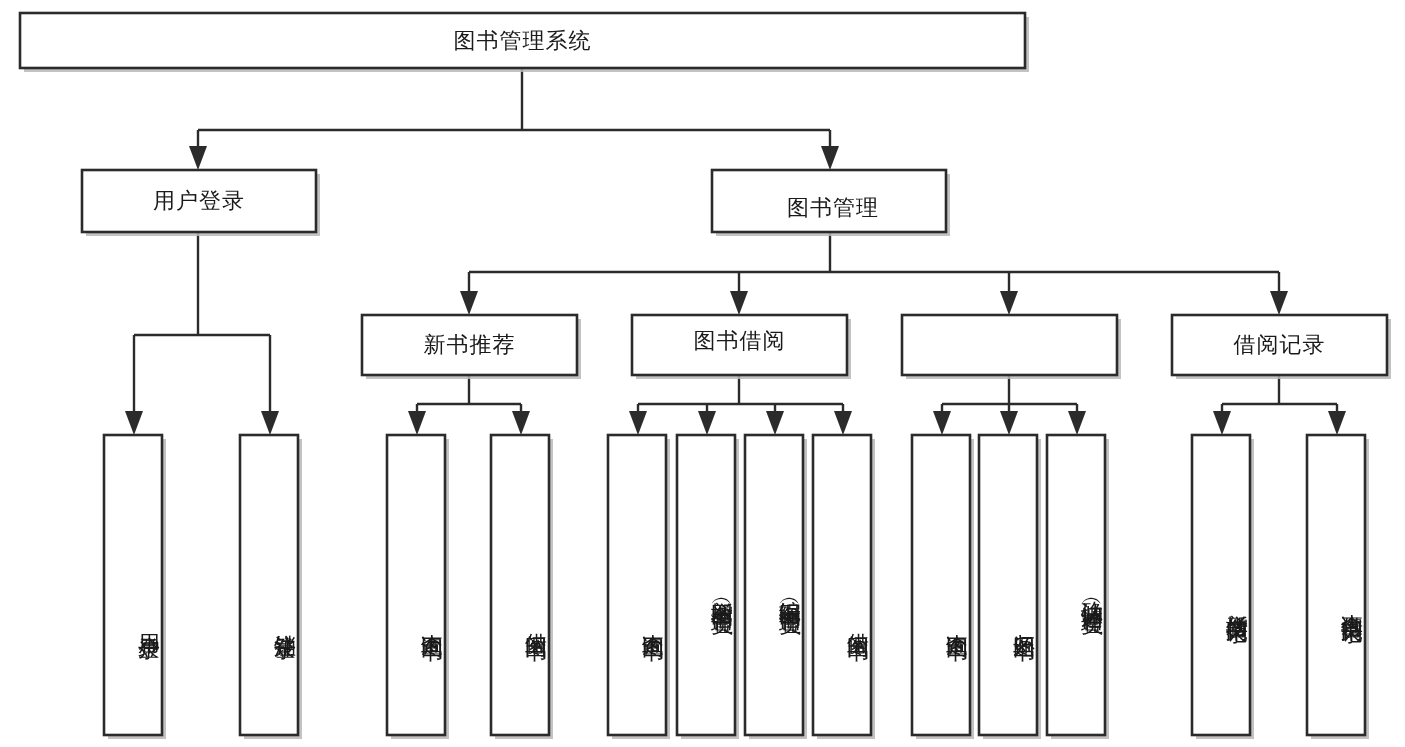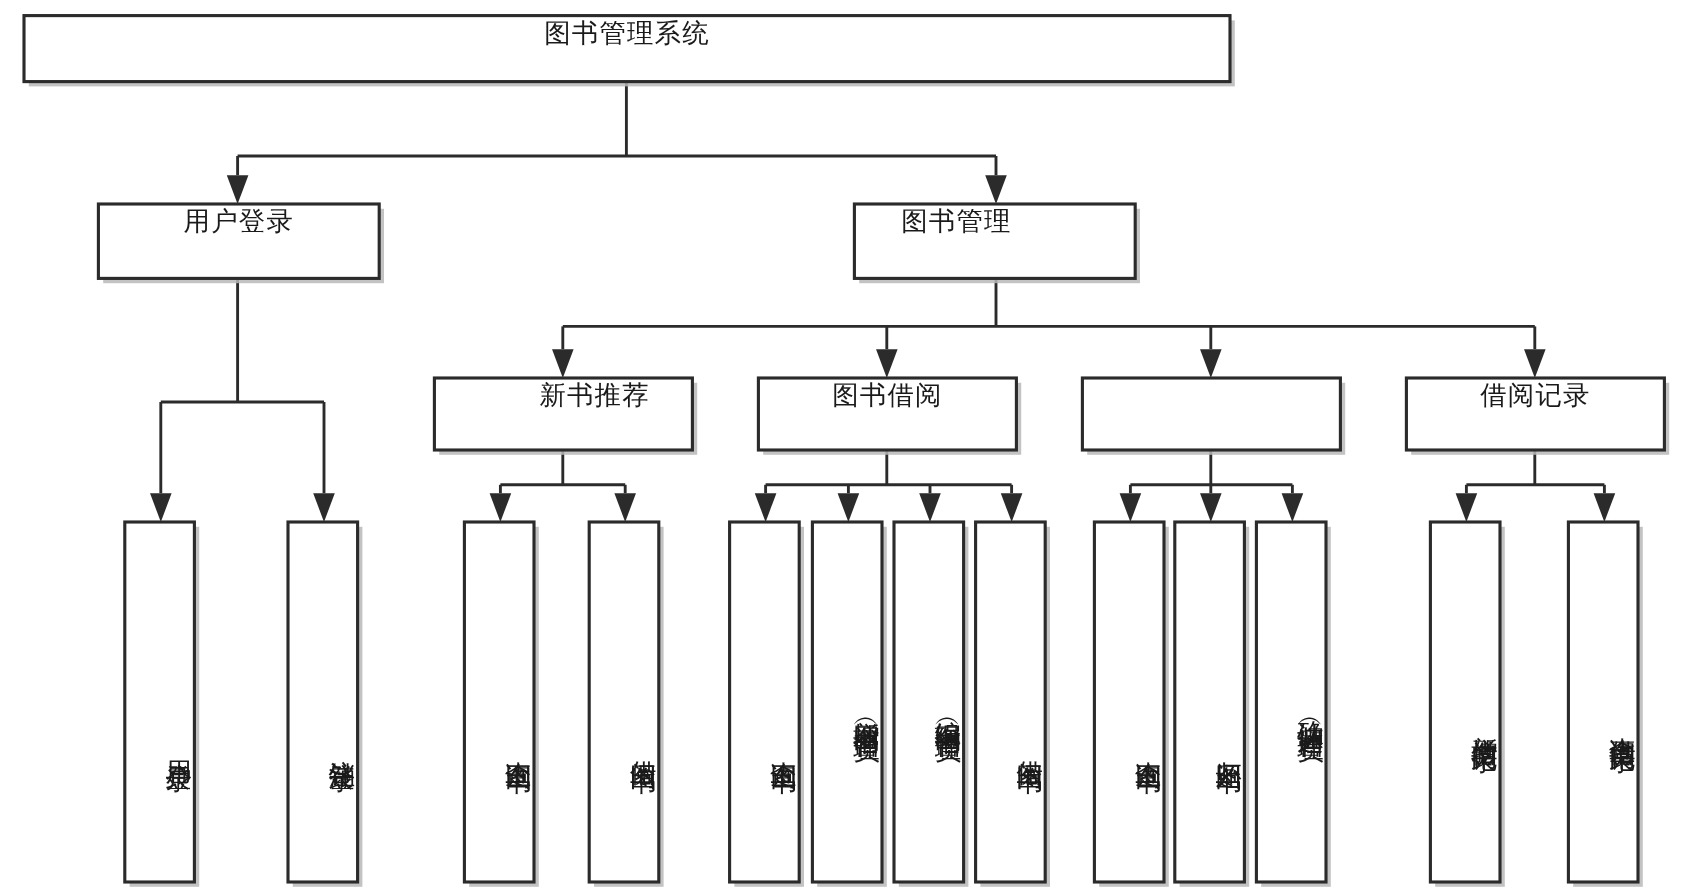--- a/index.html
+++ b/index.html
@@ -55,20 +55,21 @@
     font-size: 22px;
     line-height: 1.18;
     letter-spacing: 2px;
     color: #1a1a1a;
     white-space: nowrap;
     pointer-events: none;
   }
   .hbox-label-wrap {
     position: absolute;
     display: flex;
+    align-items: center;
     justify-content: center;
     font-family: "Liberation Sans", "DejaVu Sans", sans-serif;
     font-size: 22px;
     color: #1a1a1a;
     letter-spacing: 1px;
     white-space: nowrap;
     pointer-events: none;
   }
   #watermark {
     position: absolute;
@@ -214,25 +215,25 @@
   </svg>
 
   <div class="hbox-label-wrap" style="left:20px; top:13px; width:1005px; height:55px;">
     <span>图书管理系统</span>
   </div>
 
   <div class="hbox-label-wrap" style="left:82px; top:170px; width:234px; height:62px;">
     <span>用户登录</span>
   </div>
 
-  <div class="hbox-label-wrap" style="left:680px; top:170px; width:234px; height:76px;">
+  <div class="hbox-label-wrap" style="left:716px; top:170px; width:234px; height:76px;">
     <span>图书管理</span>
   </div>
 
-  <div class="hbox-label-wrap" style="left:362px; top:315px; width:215px; height:60px;padding-left:26px;">
+  <div class="hbox-label-wrap" style="left:362px; top:315px; width:215px; height:60px;">
     <span>新书推荐</span>
   </div>
 
   <div class="hbox-label-wrap" style="left:632px; top:315px; width:215px; height:52px;">
     <span>图书借阅</span>
   </div>
 
 
   <div class="hbox-label-wrap" style="left:1172px; top:315px; width:215px; height:60px;">
     <span>借阅记录</span>

